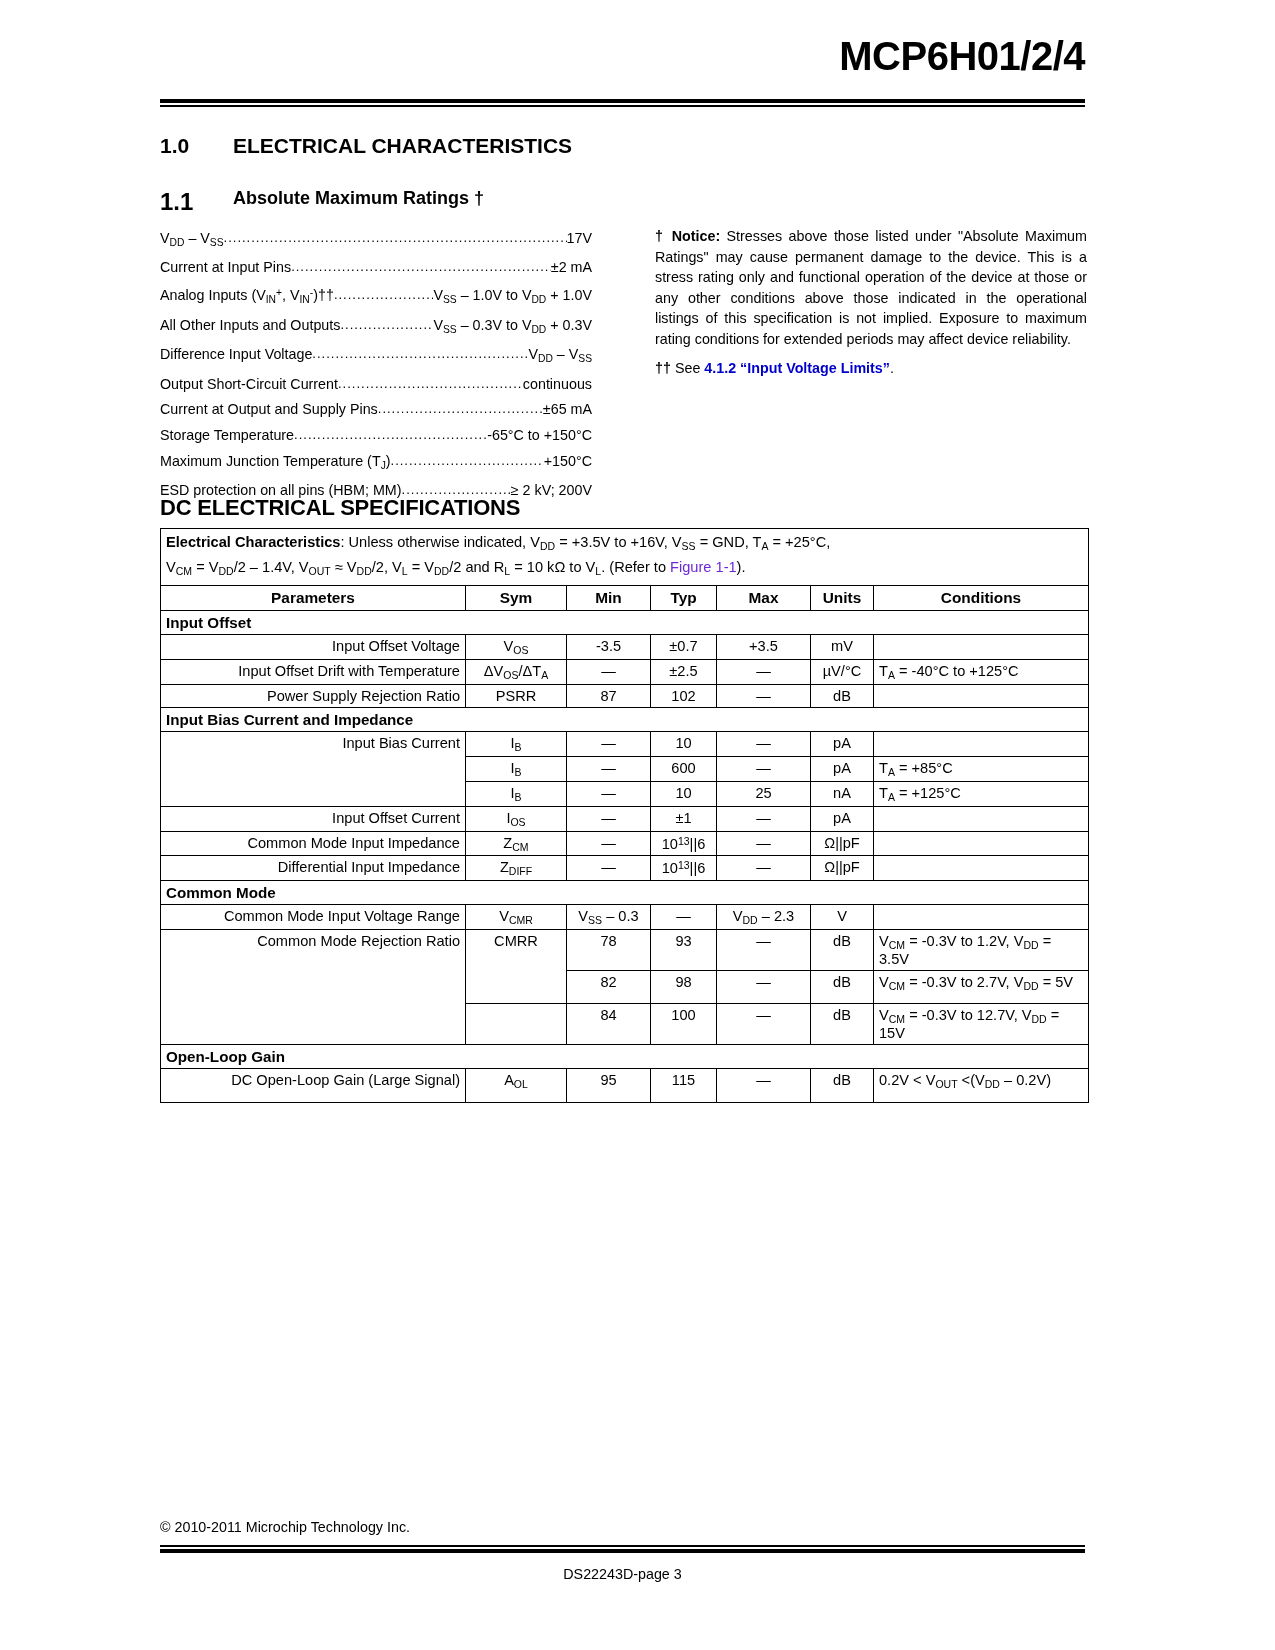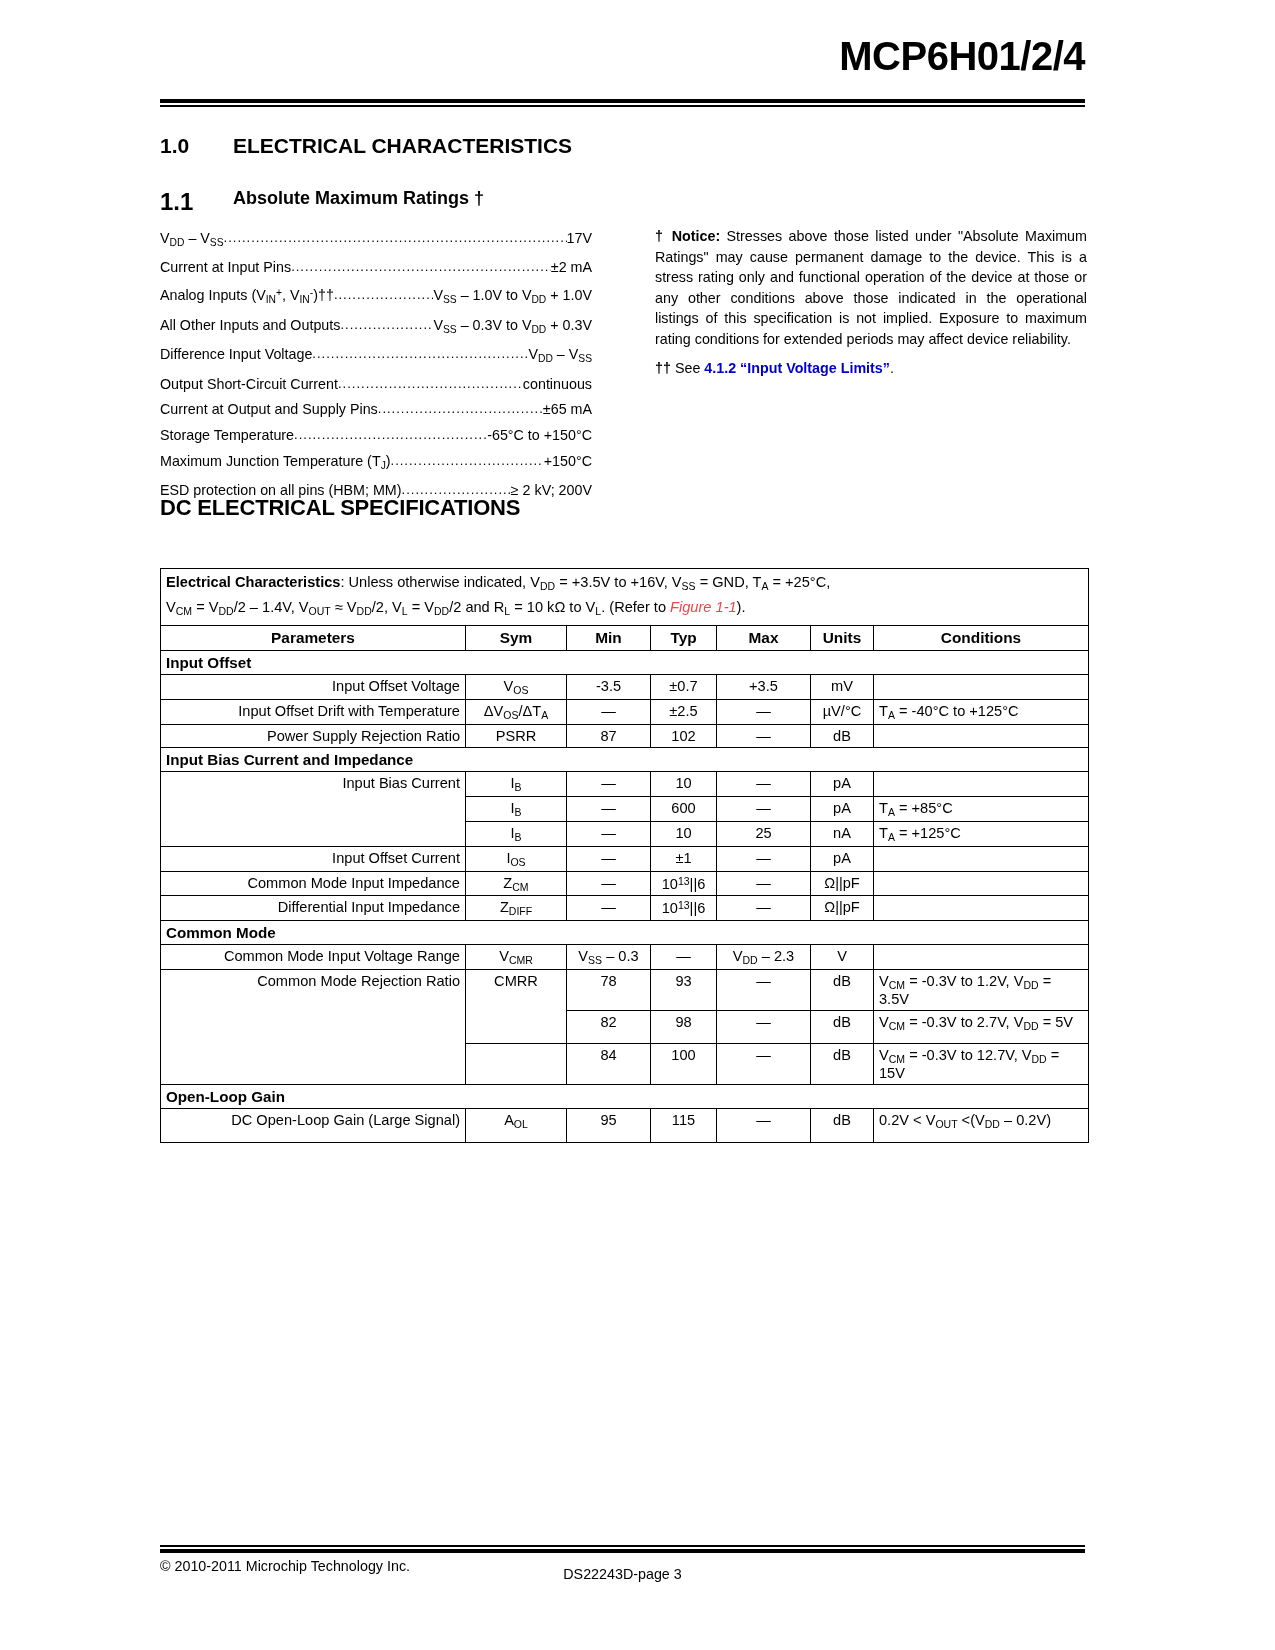--- a/index.html
+++ b/index.html
@@ -104,37 +104,36 @@
     line-height: 20.6px;
     text-align: justify;
   }
   .notice b { font-weight: bold; }
   .notice .dag { font-weight: bold; }
   .notice-ref {
     margin-top: 8px;
     text-align: left;
   }
   .link { color: #0000cc; font-weight: bold; }
-  .link-plain { color: #ef4444; font-style: italic; }
+  .link-plain { color: #6d28d9; }
 
   
   .spec-title {
     position: absolute;
     left: 160px; top: 495px;
     font-size: 22px;
     font-weight: bold;
     letter-spacing: -0.2px;
   }
 
   
   .tbl-wrap {
     position: absolute;
     left: 160px; top: 528px;
     width: 928px;
-    margin-top: 40px;
   }
   table.spec {
     border-collapse: collapse;
     width: 928px;
     font-size: 14.6px;
     table-layout: fixed;
   }
   table.spec td, table.spec th {
     border: 1px solid #000;
     padding: 3px 5px;
@@ -166,21 +165,21 @@
   td.tall { height: 27px; }
 
   
   .rule-bot {
     position: absolute;
     left: 160px; top: 1545px;
     width: 925px;
   }
   .footer-left {
     position: absolute;
-    left: 160px; top: 1558px;
+    left: 160px; top: 1519px;
     font-size: 14.3px;
   }
   .footer-right {
     position: absolute;
     left: 160px; top: 1566px;
     width: 925px;
     text-align: center;
     font-size: 14.3px;
   }
 </style>

